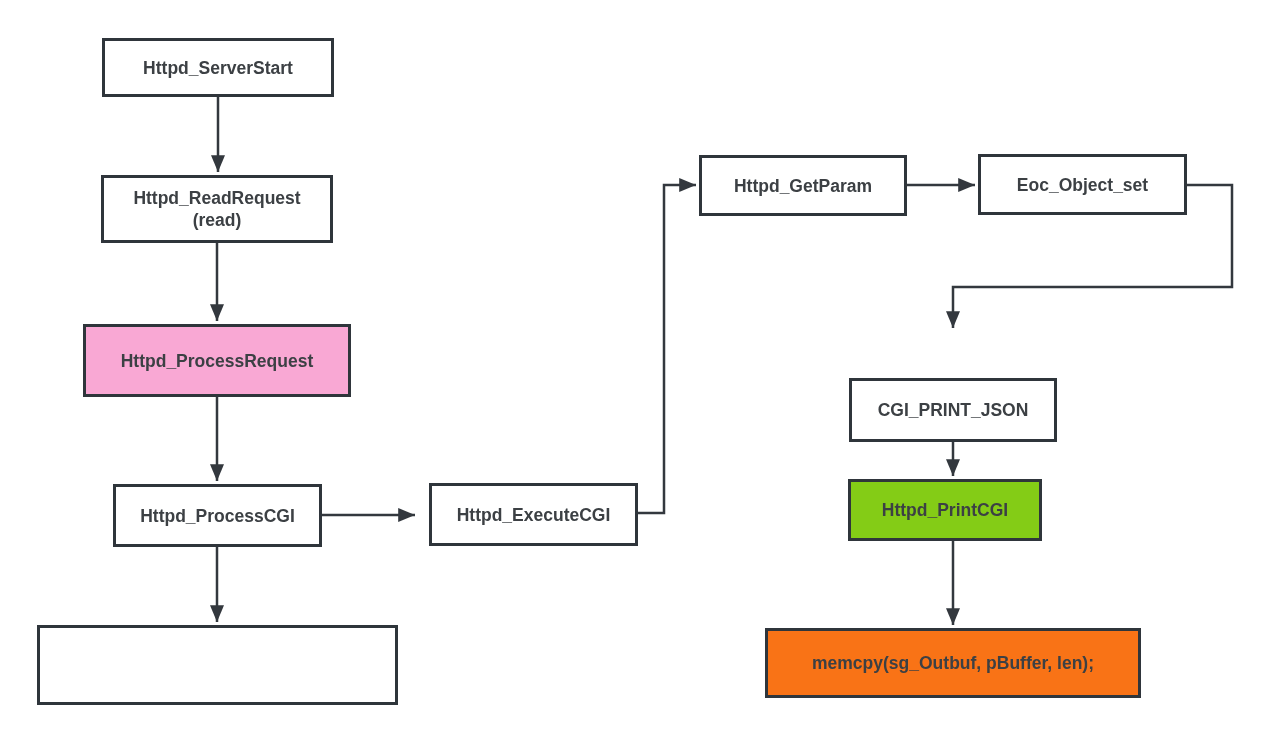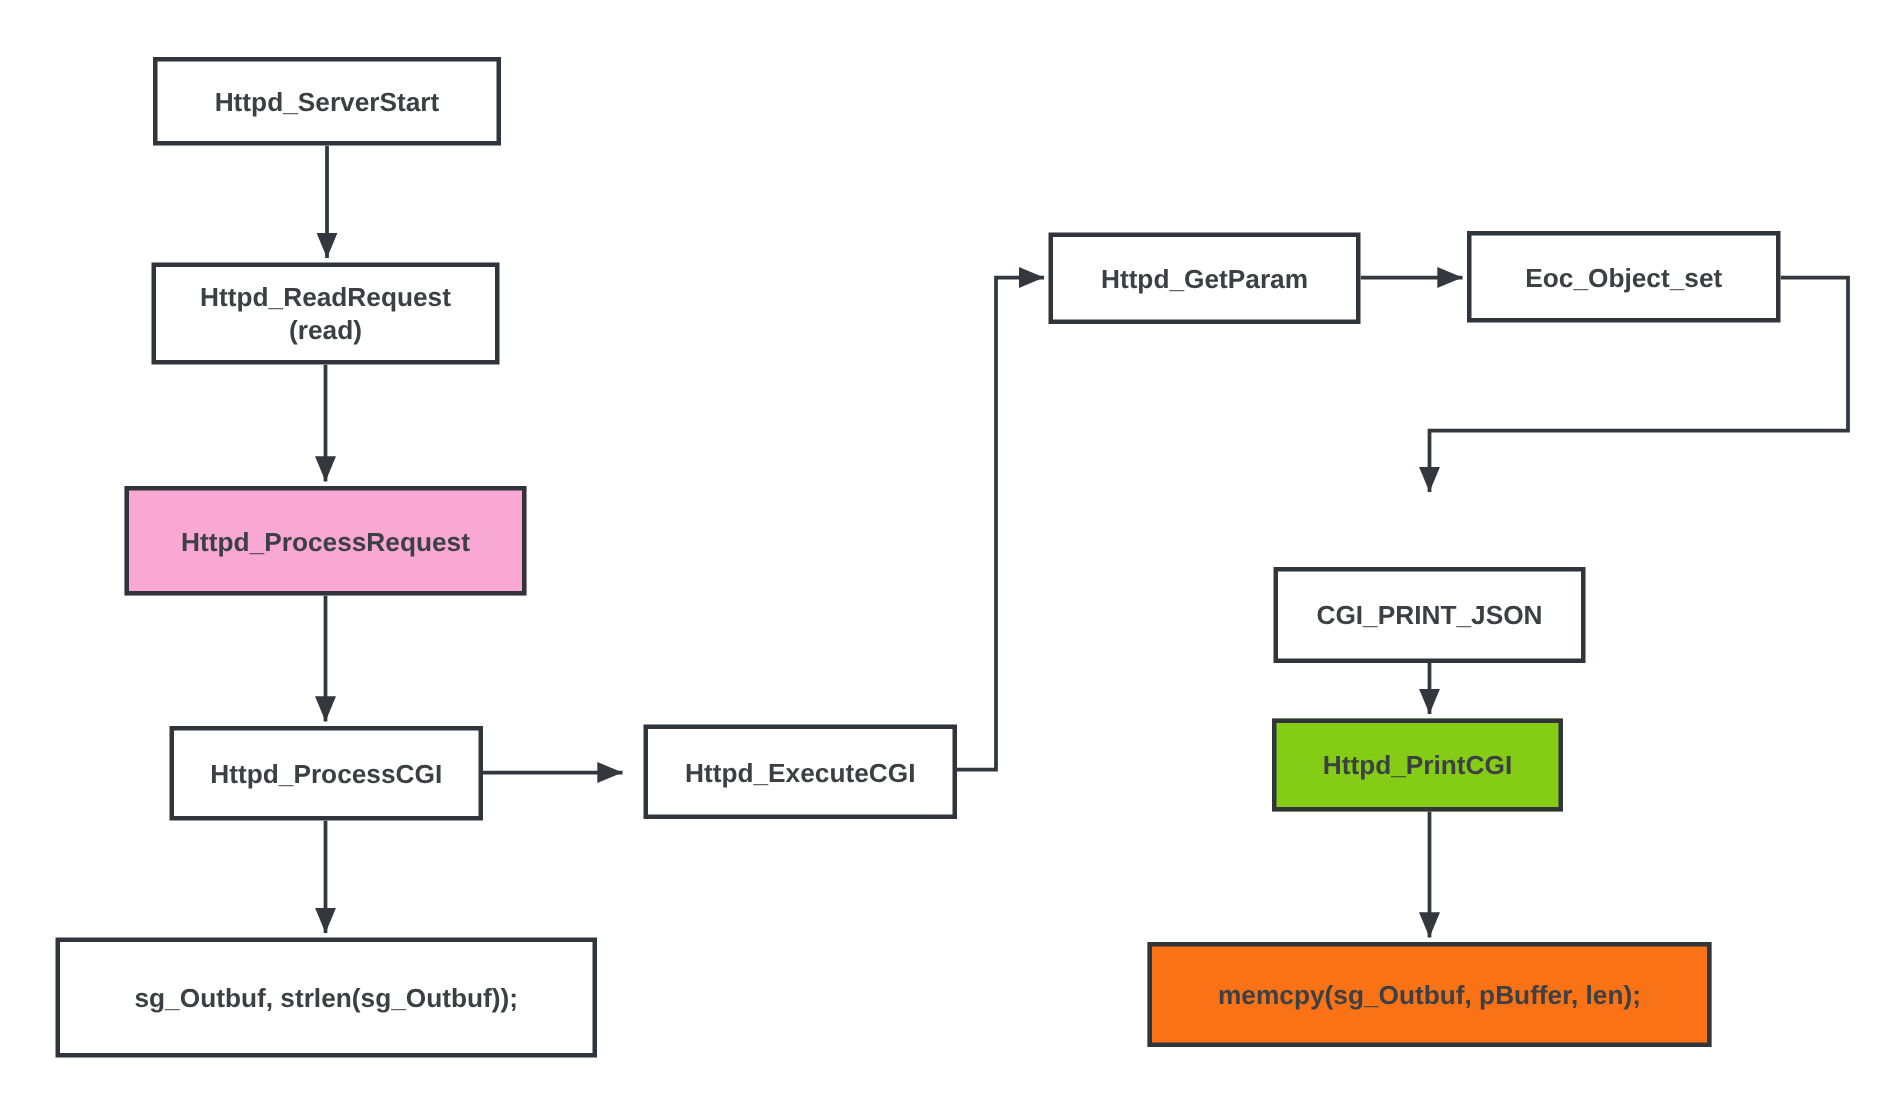--- a/index.html
+++ b/index.html
@@ -74,21 +74,20 @@
         <div class="node-line" style="color: rgb(60, 64, 68);">Httpd_ReadRequest</div>
         <div class="node-line" style="color: rgb(60, 64, 68);">(read)</div>
       </div>
       <div class="flow-node" style="left: 83px; top: 324px; width: 268px; height: 73px; border-color: rgb(47, 53, 59); background: #f9a8d4;">
         <div class="node-line" style="color: rgb(60, 64, 68);">Httpd_ProcessRequest</div>
       </div>
       <div class="flow-node" style="left: 113px; top: 484px; width: 209px; height: 63px; border-color: rgb(47, 53, 59); background: rgb(255, 255, 255);">
         <div class="node-line" style="color: rgb(60, 64, 68);">Httpd_ProcessCGI</div>
       </div>
       <div class="flow-node" style="left: 37px; top: 625px; width: 361px; height: 80px; border-color: rgb(47, 53, 59); background: rgb(255, 255, 255);">
-        <div class="node-line" style="color: rgb(60, 64, 68);">sg_Outbuf, strlen(sg_Outbuf));</div>
       </div>
       <div class="flow-node" style="left: 418px; top: 483px; width: 209px; height: 63px; border-color: rgb(47, 53, 59); background: rgb(255, 255, 255); margin-left: 11px;">
         <div class="node-line" style="color: rgb(60, 64, 68);">Httpd_ExecuteCGI</div>
       </div>
       <div class="flow-node" style="left: 699px; top: 155px; width: 208px; height: 61px; border-color: rgb(47, 53, 59); background: rgb(255, 255, 255);">
         <div class="node-line" style="color: rgb(60, 64, 68);">Httpd_GetParam</div>
       </div>
       <div class="flow-node" style="left: 978px; top: 154px; width: 209px; height: 61px; border-color: rgb(47, 53, 59); background: rgb(255, 255, 255);">
         <div class="node-line" style="color: rgb(60, 64, 68);">Eoc_Object_set</div>
       </div>

